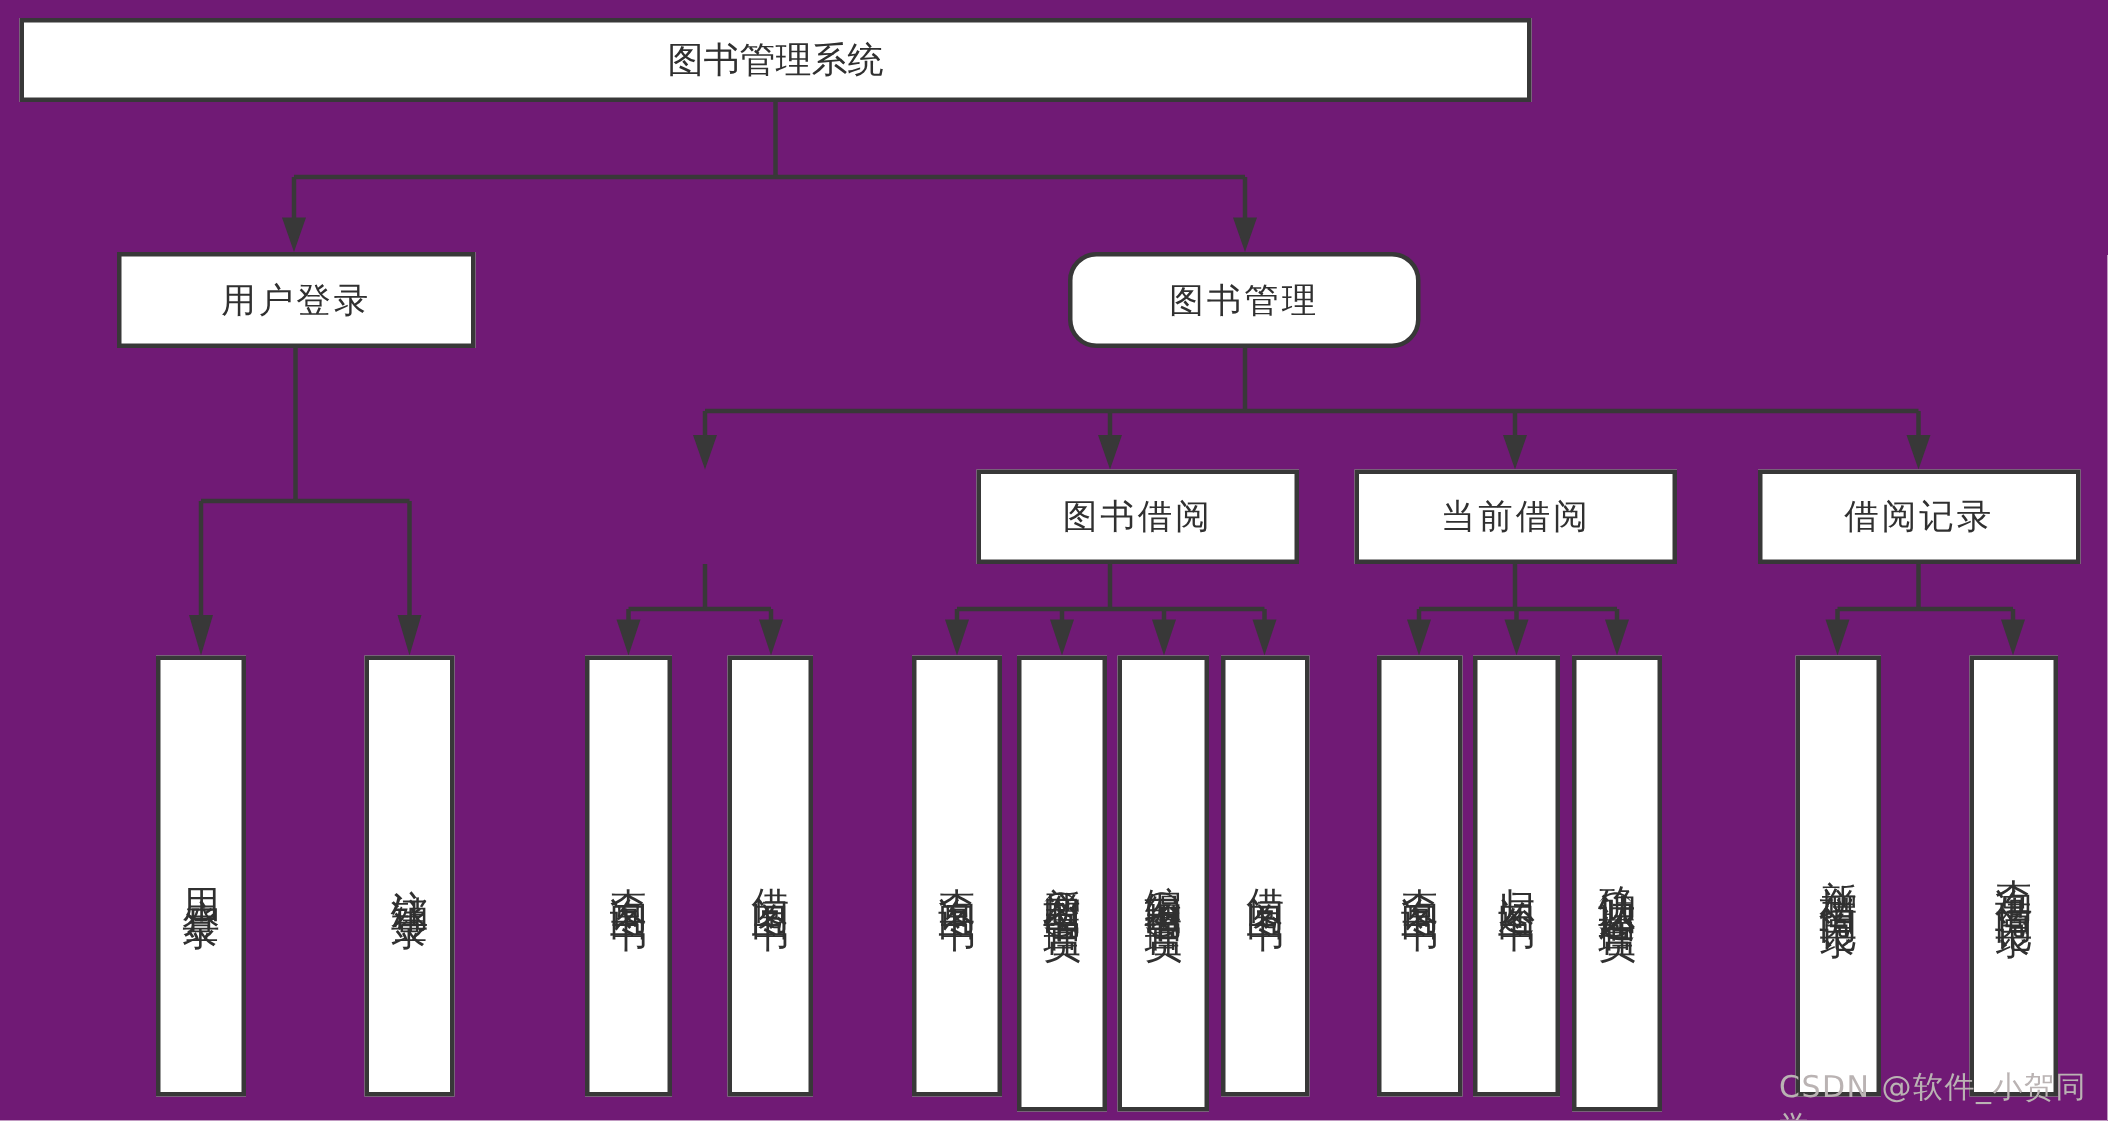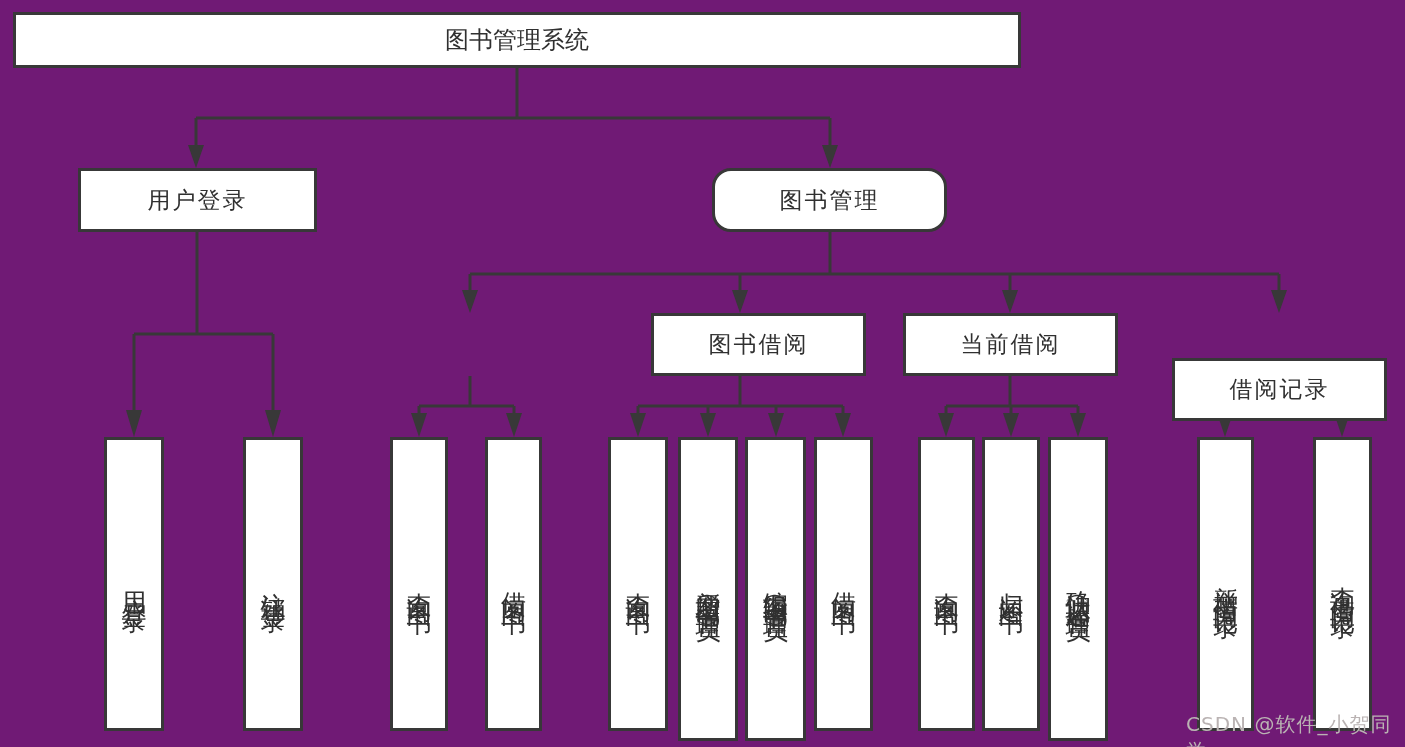--- a/index.html
+++ b/index.html
@@ -11,21 +11,21 @@
   .box{
     position:absolute;z-index:2;background:#ffffff;border:3px solid #383838;
     display:flex;align-items:center;justify-content:center;box-sizing:border-box;
     white-space:nowrap;
   }
   .hlabel{font-size:23px;letter-spacing:2px;}
   .root{left:13px;top:12px;width:1008px;height:56px;font-size:24px;}
   .l2-user{left:78px;top:168px;width:239px;height:64px;}
   .l2-book{left:712px;top:168px;width:235px;height:64px;border-radius:19px;}
   .l3{top:313px;height:63px;width:215px;}
-  .l3-a{left:362px;} .l3-b{left:627px;margin-left:24px;} .l3-c{left:903px;text-align:right;} .l3-d{left:1172px;margin-top:45px;}
+  .l3-a{left:362px;} .l3-b{left:627px;margin-left:24px;} .l3-c{left:903px;text-align:right;} .l3-d{left:1172px;}
   .v{
     top:437px;height:294px;width:60px;
     writing-mode:vertical-rl;text-orientation:mixed;
     font-size:25px;letter-spacing:6px;
   }
   .v.tall{height:304px;letter-spacing:4px;}
   .v1{left:104px;} .v2{left:243px;}
   .v3{left:390px;width:58px;} .v4{left:485px;width:57px;}
   .v5{left:608px;} .v6{left:678px;} .v7{left:745px;width:61px;} .v8{left:814px;width:59px;}
   .v9{left:918px;width:57px;} .v10{left:982px;width:58px;} .v11{left:1048px;}

